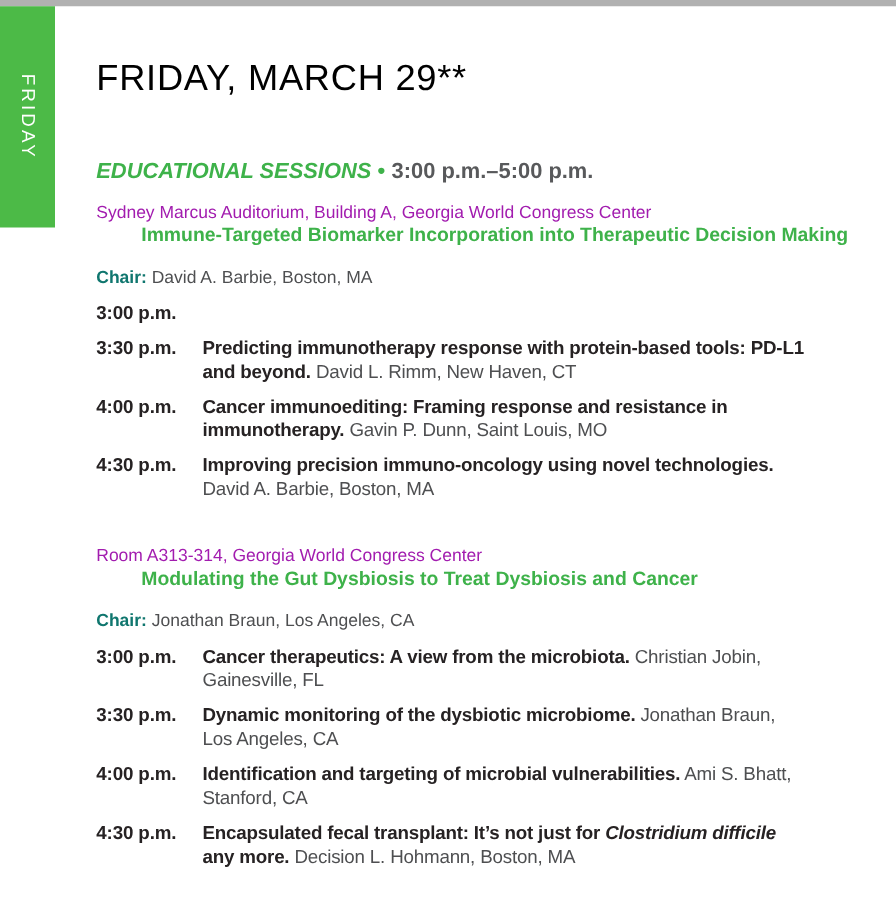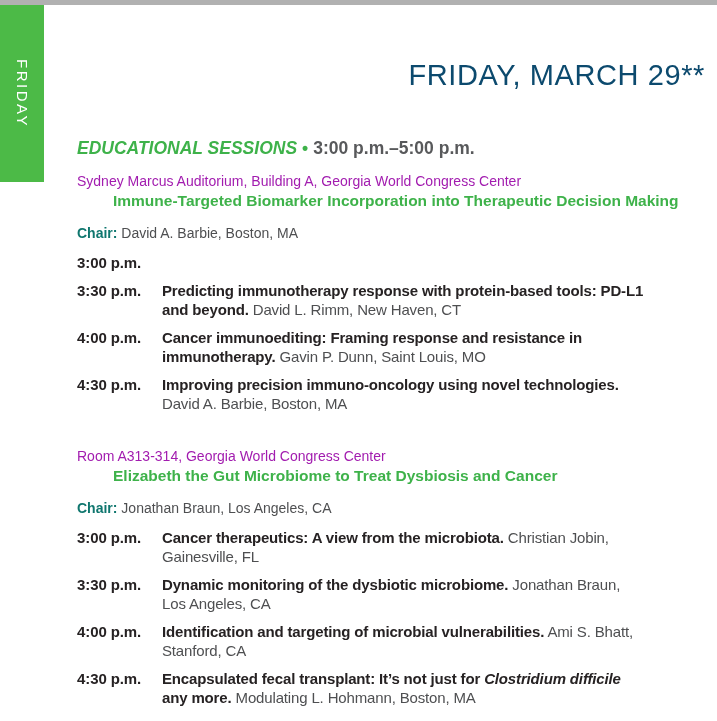--- a/index.html
+++ b/index.html
@@ -40,25 +40,24 @@
   .content {
     position: absolute;
     top: 0; left: 0;
     width: 717px;
     padding: 46px 0 0 77px;
     box-sizing: border-box;
   }
   .page-title {
     font-size: 29px;
     font-weight: 300;
-    color: #0c4a6e;
+    color: #000000;
     letter-spacing: 0.6px;
-    margin: 12px;
+    margin: 0;
     line-height: 34px;
-    text-align: right;
   }
   .section-heading {
     margin-top: 45px;
     font-size: 17.5px;
     font-weight: 700;
     line-height: 22px;
     white-space: nowrap;
   }
   .section-heading .green-text { color: #3eb24a; font-style: italic; }
   .section-heading .bullet { color: #3eb24a; padding: 0 5px; }
@@ -146,35 +145,35 @@
             <div class="item-desc"><span class="talk-title">Cancer immunoediting: Framing response and resistance in immunotherapy.</span><span class="speaker"> Gavin P. Dunn, Saint Louis, MO</span></div>
           </div>
           <div class="session-item">
             <div class="item-time">4:30 p.m.</div>
             <div class="item-desc"><span class="talk-title">Improving precision immuno-oncology using novel technologies.</span><span class="speaker"> David A. Barbie, Boston, MA</span></div>
           </div>
         </div>
       </section>
       <section class="session-block">
         <div class="venue">Room A313-314, Georgia World Congress Center</div>
-        <div class="session-title">Elizabeth the Gut Microbiome to Treat Dysbiosis and Cancer</div>
+        <div class="session-title">Modulating the Gut Dysbiosis to Treat Dysbiosis and Cancer</div>
         <div class="chair-line"><span class="chair-label">Chair:</span> Jonathan Braun, Los Angeles, CA</div>
         <div class="items">
           <div class="session-item">
             <div class="item-time">3:00 p.m.</div>
             <div class="item-desc"><span class="talk-title">Cancer therapeutics: A view from the microbiota.</span><span class="speaker"> Christian Jobin, Gainesville, FL</span></div>
           </div>
           <div class="session-item">
             <div class="item-time">3:30 p.m.</div>
             <div class="item-desc"><span class="talk-title">Dynamic monitoring of the dysbiotic microbiome.</span><span class="speaker"> Jonathan Braun, Los Angeles, CA</span></div>
           </div>
           <div class="session-item">
             <div class="item-time">4:00 p.m.</div>
             <div class="item-desc"><span class="talk-title">Identification and targeting of microbial vulnerabilities.</span><span class="speaker"> Ami S. Bhatt, Stanford, CA</span></div>
           </div>
           <div class="session-item">
             <div class="item-time">4:30 p.m.</div>
-            <div class="item-desc"><span class="talk-title">Encapsulated fecal transplant: It’s not just for <span class="ital">Clostridium difficile</span> any more.</span><span class="speaker"> Modulating L. Hohmann, Boston, MA</span></div>
+            <div class="item-desc"><span class="talk-title">Encapsulated fecal transplant: It’s not just for <span class="ital">Clostridium difficile</span> any more.</span><span class="speaker"> Decision L. Hohmann, Boston, MA</span></div>
           </div>
         </div>
       </section>
     </div>
 </div>
 
 </body></html>

